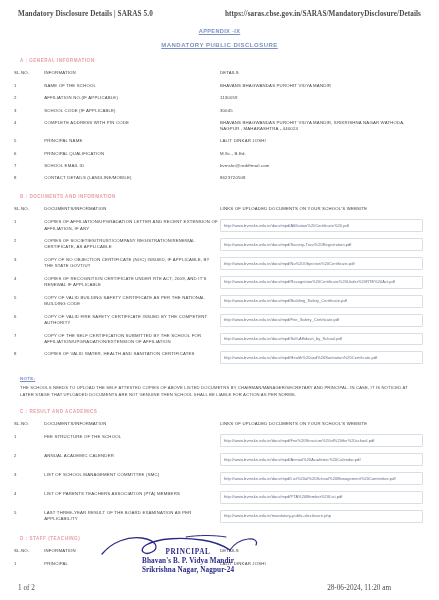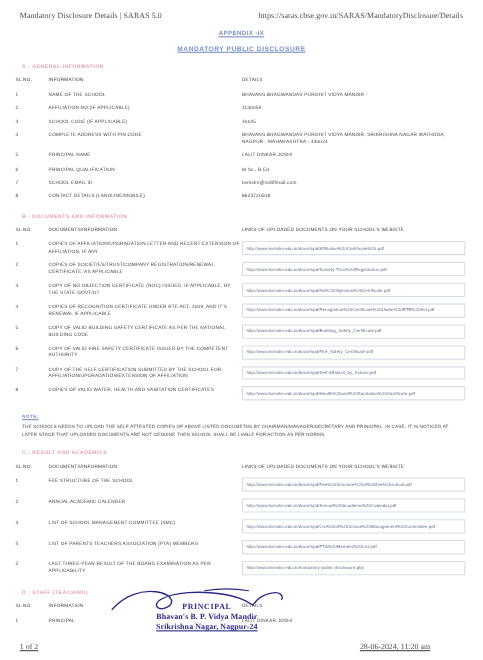--- a/index.html
+++ b/index.html
@@ -26,20 +26,21 @@
   
   .print-header {
     display: flex;
     justify-content: space-between;
     align-items: baseline;
     font-family: "Liberation Serif", serif;
     font-size: 7.2px;
     color: #4a4a4a;
     letter-spacing: .1px;
     padding: 2px 4px 0 4px;
+    font-weight: bold;
   }
   .print-header .ph-url { }
 
   
   .appendix {
     text-align: center;
     margin-top: 10px;
     font-size: 5.6px;
     letter-spacing: .35px;
     color: #7b8fc7;
@@ -147,36 +148,35 @@
     height: 26px;
   }
   .stamp .ln {
     font-size: 7.2px;
     font-weight: bold;
     line-height: 1.28;
     letter-spacing: .1px;
     white-space: nowrap;
   }
   .stamp .ln1 { letter-spacing: .6px; }
-  .stamp .ln3 { text-decoration: underline; }
+  .stamp .ln3 { }
 
   
   .print-footer {
     position: absolute;
     left: 0;
     bottom: 8px;
     width: 409px;
     display: flex;
     justify-content: space-between;
     font-family: "Liberation Serif", serif;
     font-size: 7.2px;
     color: #4a4a4a;
     padding: 0 18px;
     box-sizing: border-box;
-    text-decoration: underline;
   }
 </style>
 </head>
 <body>
 
 <div class="page">
 
   <div class="print-header">
     <span class="ph-title">Mandatory Disclosure Details | SARAS 5.0</span>
     <span class="ph-url">https://saras.cbse.gov.in/SARAS/MandatoryDisclosure/Details</span>

